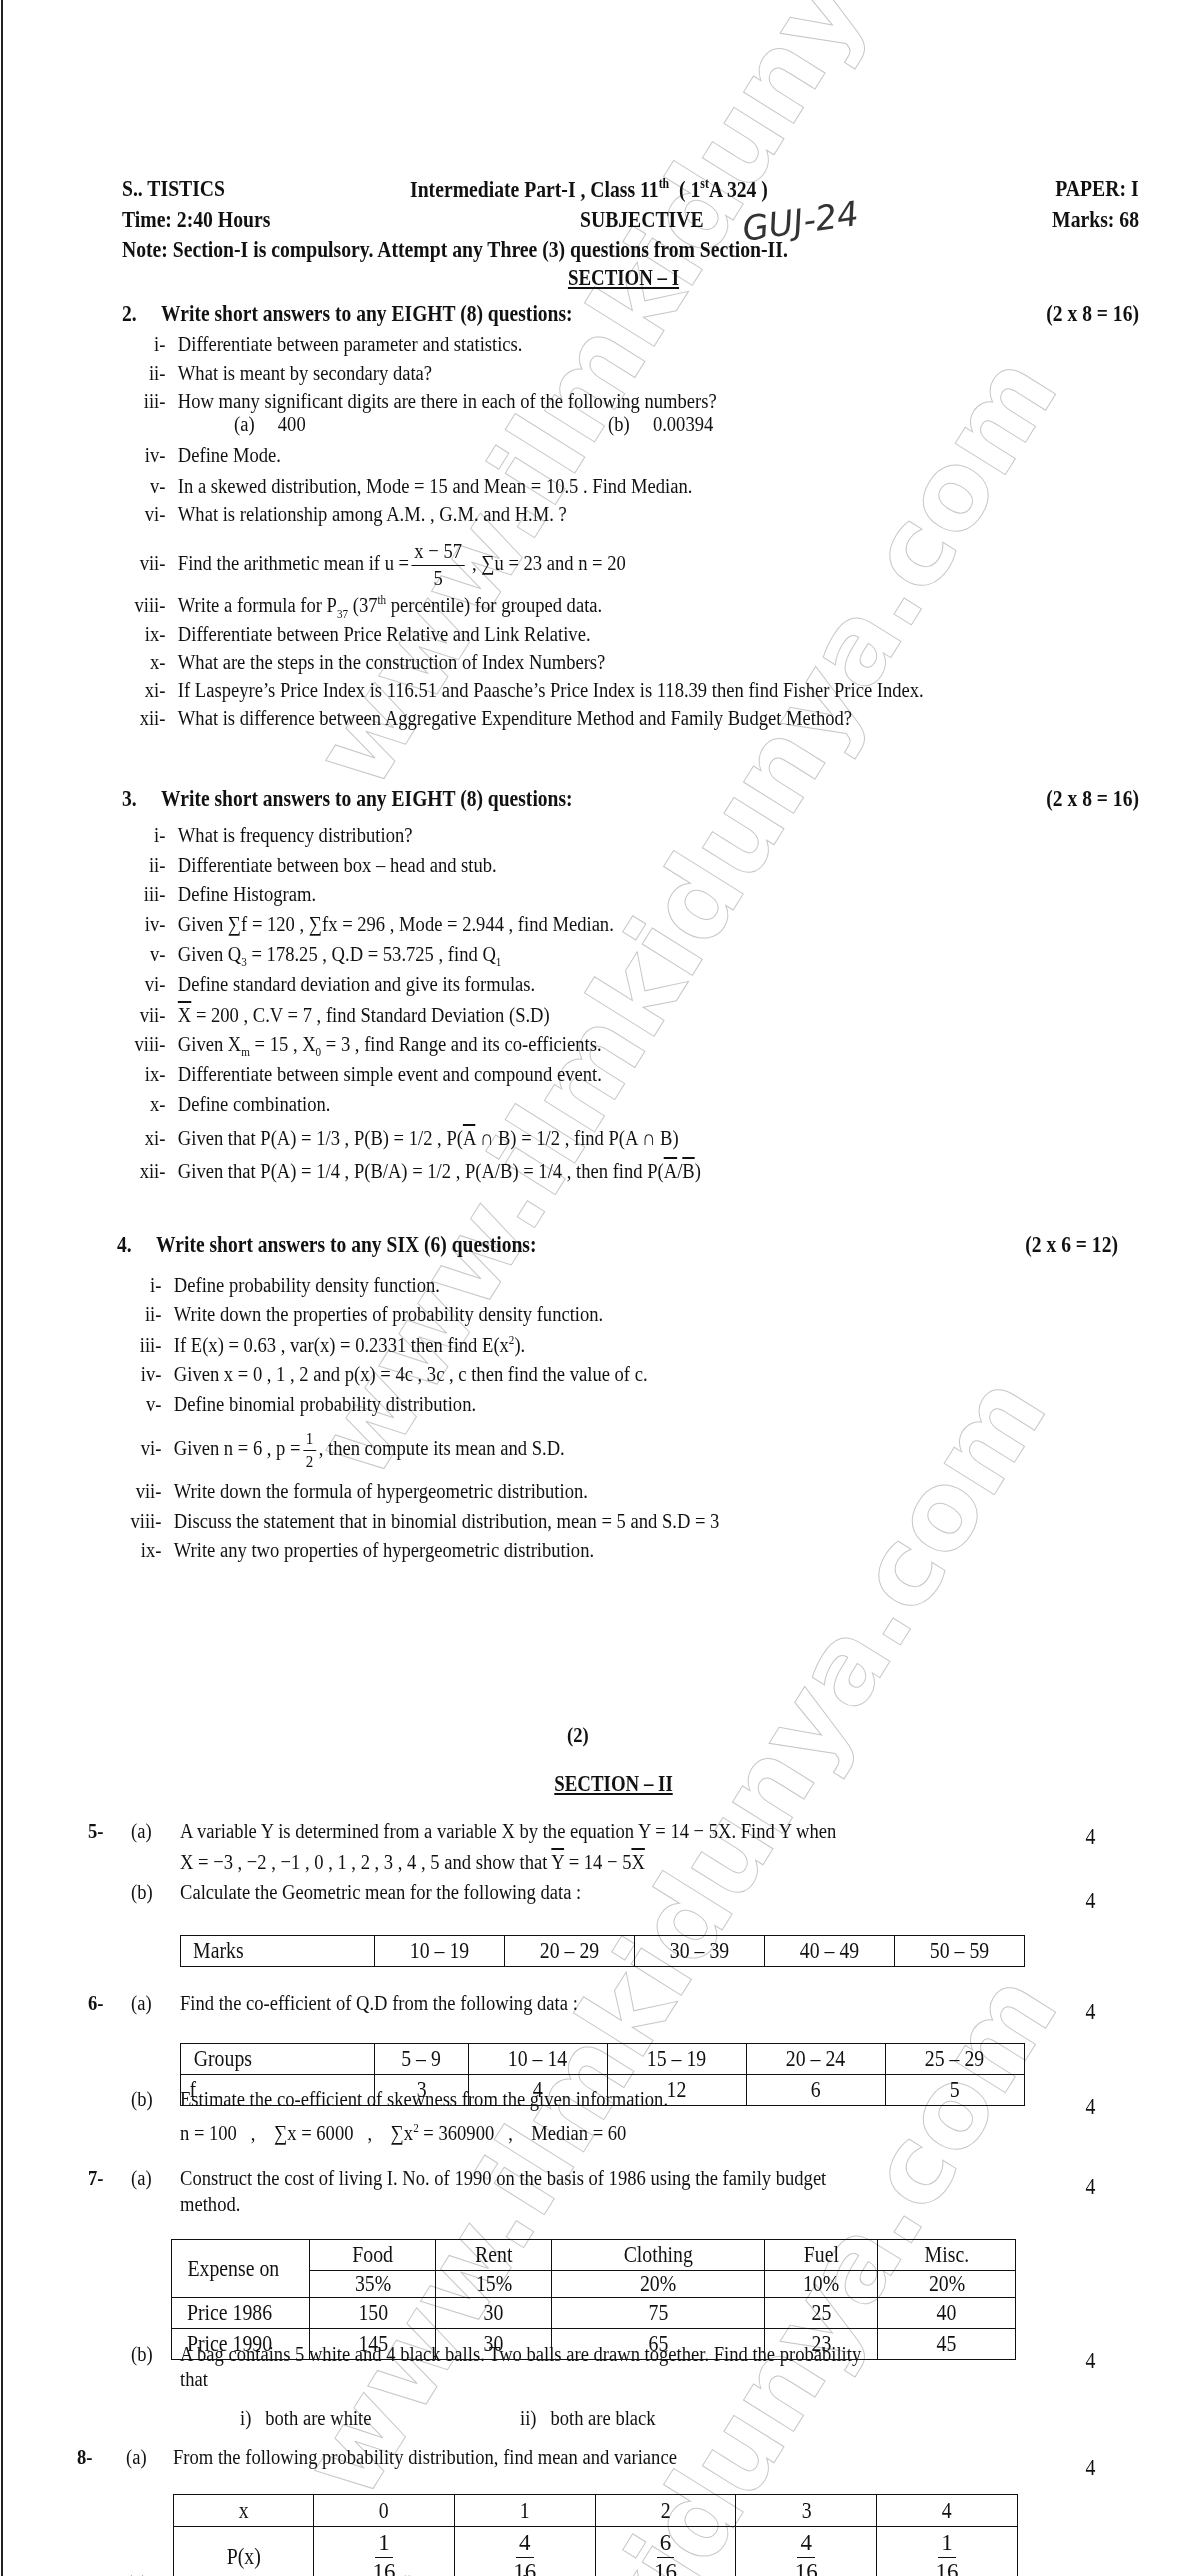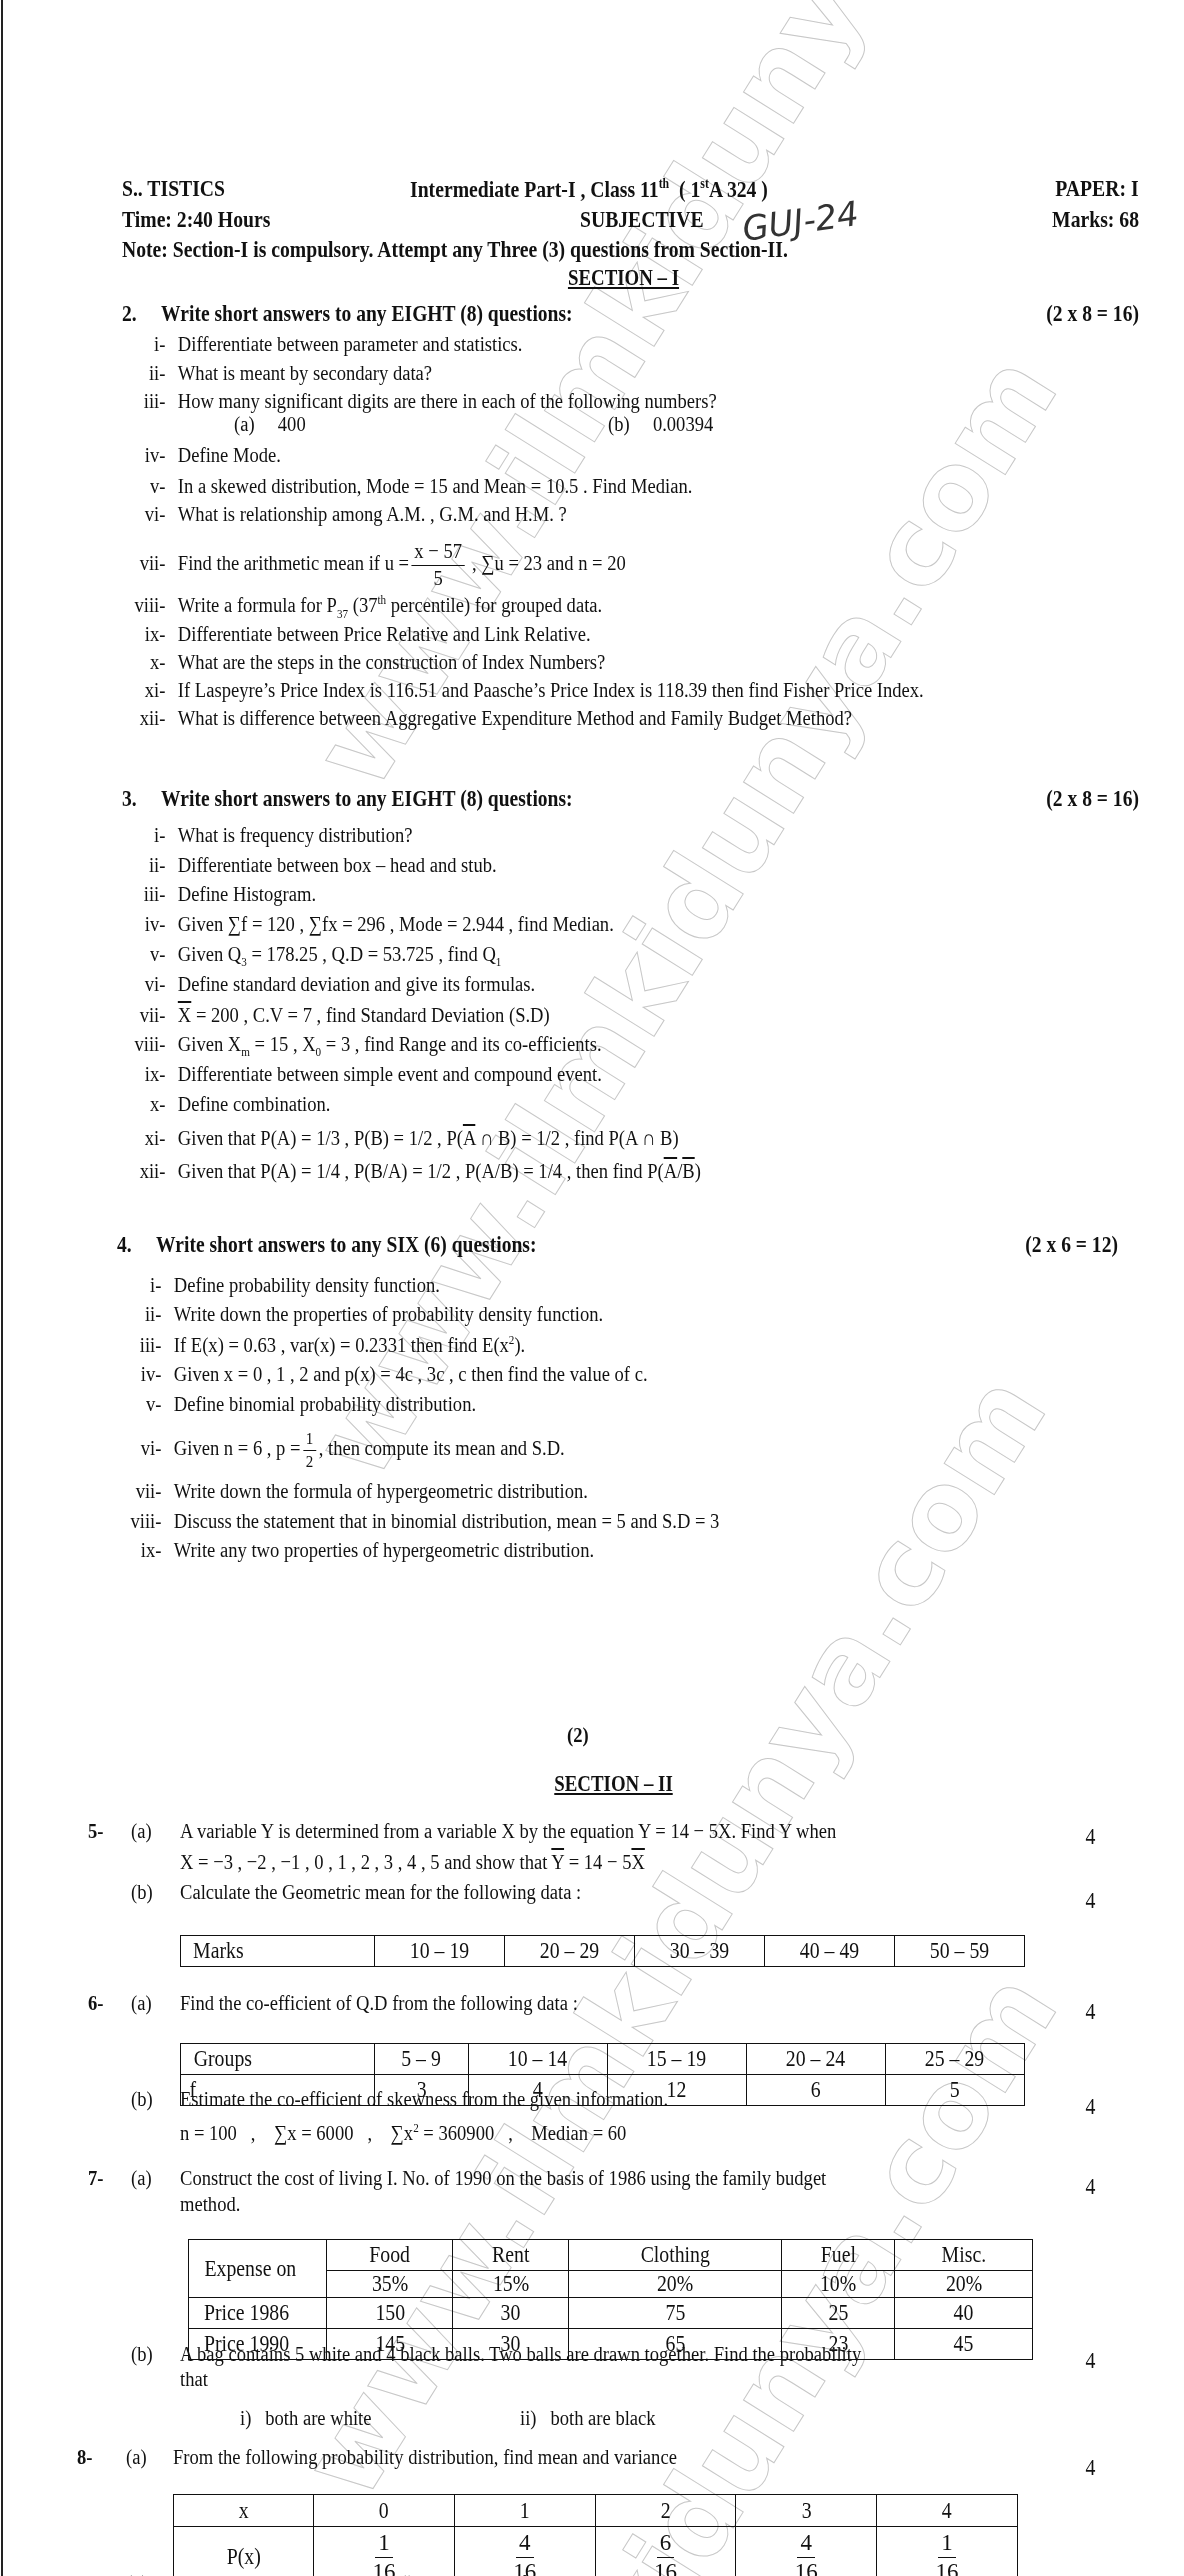--- a/index.html
+++ b/index.html
@@ -171,21 +171,21 @@
   <span>∑x = 6000</span>&nbsp;&nbsp;&nbsp;,&nbsp;&nbsp;&nbsp;
   <span>∑x</span><sup>2</sup><span> = 360900</span>&nbsp;&nbsp;&nbsp;,&nbsp;&nbsp;&nbsp;
   <span>Median = 60</span>
 </div>
 
 <div class="abs item b" style="left:88px; top:2166px;">7-</div>
 <div class="abs item" style="left:131px; top:2166px;">(a)</div>
 <div class="abs item" style="left:180px; top:2166px;">Construct the cost of living I. No. of 1990 on the basis of 1986 using the family budget</div>
 <div class="abs pmark" style="right:90px; top:2174px;">4</div>
 <div class="abs item" style="left:180px; top:2192px;">method.</div>
-<table class="dt" style="left:188px; top:2215px; width:845px;border-radius:28px;">
+<table class="dt" style="left:171px; top:2215px; width:845px;border-radius:28px;">
   <tbody>
       <tr style="height:31px;">
     <td class="lbl" rowspan="2" style="width:129px;"><span class="c">Expense on</span></td>
     <td><span class="c">Food</span></td>
     <td><span class="c">Rent</span></td>
     <td><span class="c">Clothing</span></td>
     <td><span class="c">Fuel</span></td>
     <td><span class="c">Misc.</span></td>
   </tr>
   <tr style="height:21px;">

